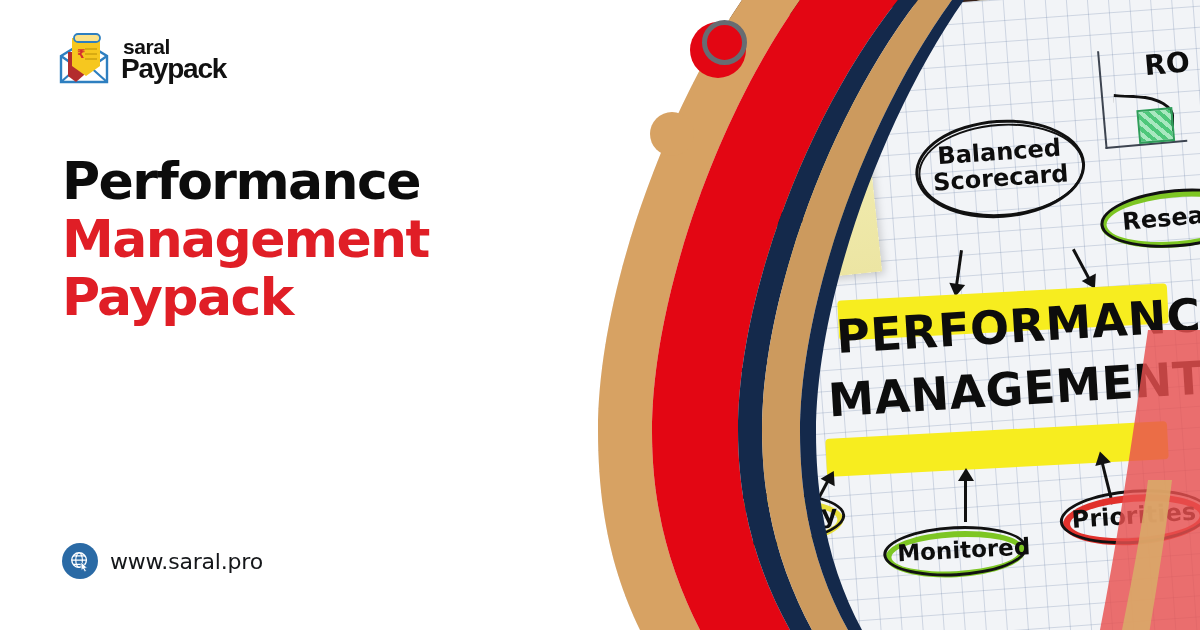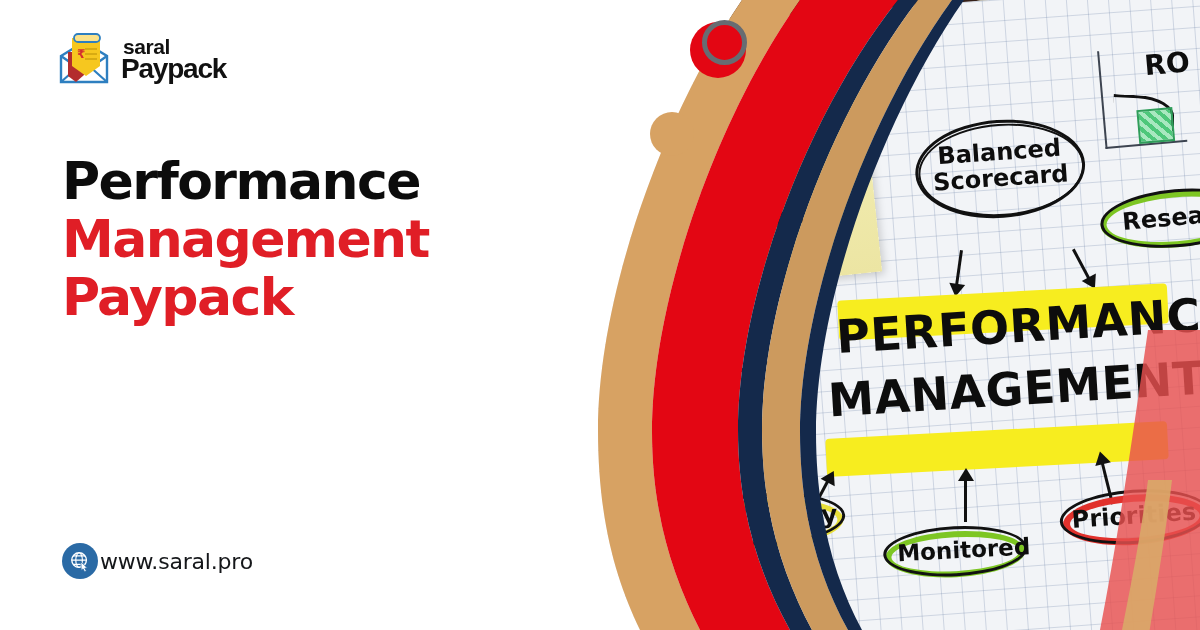--- a/index.html
+++ b/index.html
@@ -29,21 +29,21 @@
 
   .cta { position:absolute; left:62px; top:451px; width:152px; height:42px;
          background:#e01e26; border-radius:21px; border:none; cursor:pointer;
          display:flex; align-items:center; padding-left:18px; }
   .cta-label { color:#fff; font-size:13px; font-weight:700; letter-spacing:.9px;
                font-family:"DejaVu Sans", sans-serif; }
   .cta-arrow { position:absolute; right:6px; top:5px; width:32px; height:32px;
                border:2px solid #fff; border-radius:50%;
                display:flex; align-items:center; justify-content:center; }
 
-  .site { position:absolute; left:62px; top:543px; display:flex; align-items:center; gap:2px; }
+  .site { position:absolute; left:62px; top:543px; display:flex; align-items:center; gap:12px; }
   .site-icon { width:36px; height:36px; border-radius:50%; background:#2a6aa5;
                display:flex; align-items:center; justify-content:center; }
   .site-url { font-size:22px; color:#15171a; letter-spacing:-.2px;
               font-family:"DejaVu Sans", sans-serif; }
 
   
   .right-area { position:absolute; left:560px; top:0; width:640px; height:630px; overflow:hidden; }
 
   .deco-dot-red   { position:absolute; left:690px; top:22px; width:56px; height:56px;
                     border-radius:50%; background:#e30613; z-index:35; }

